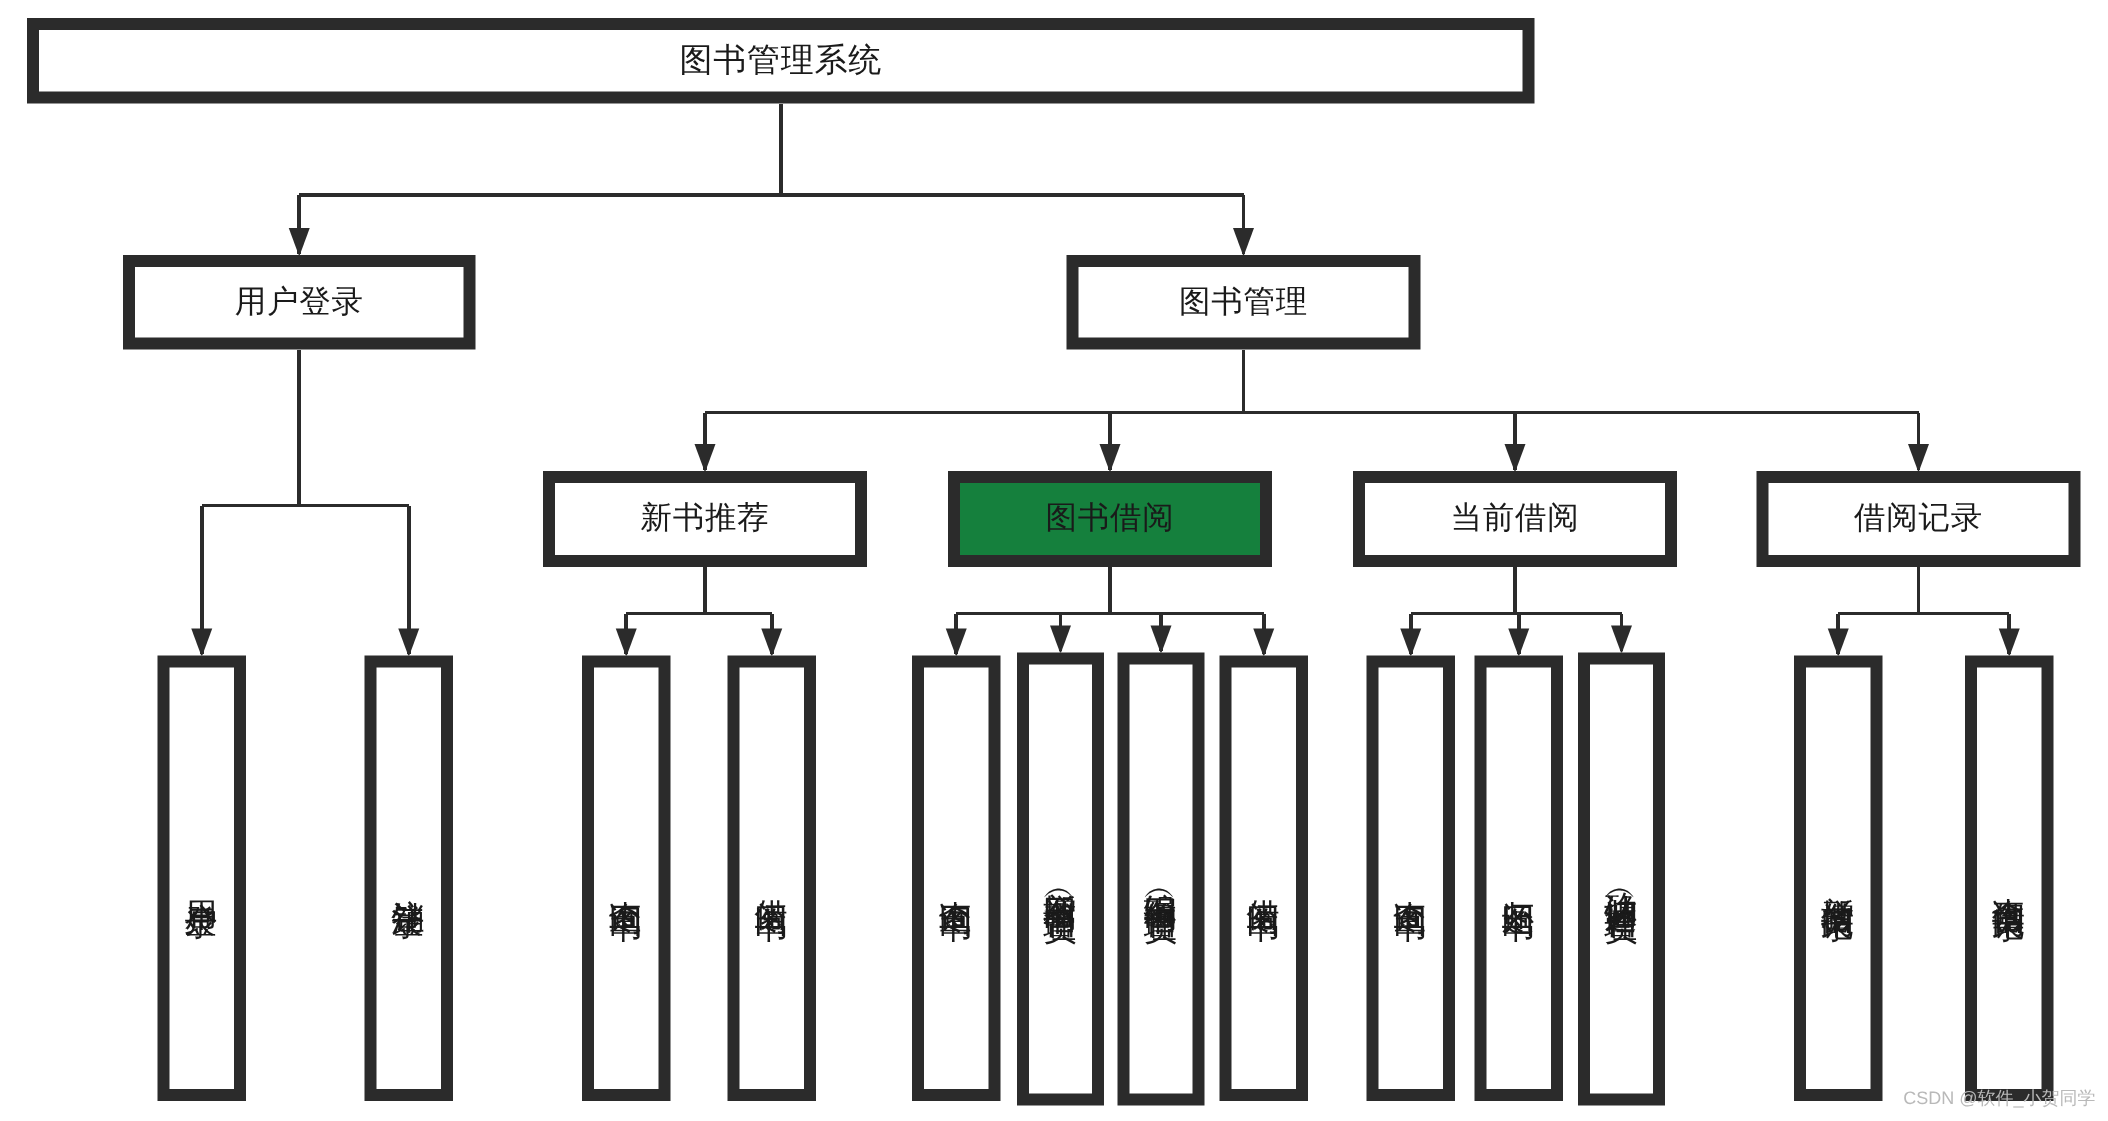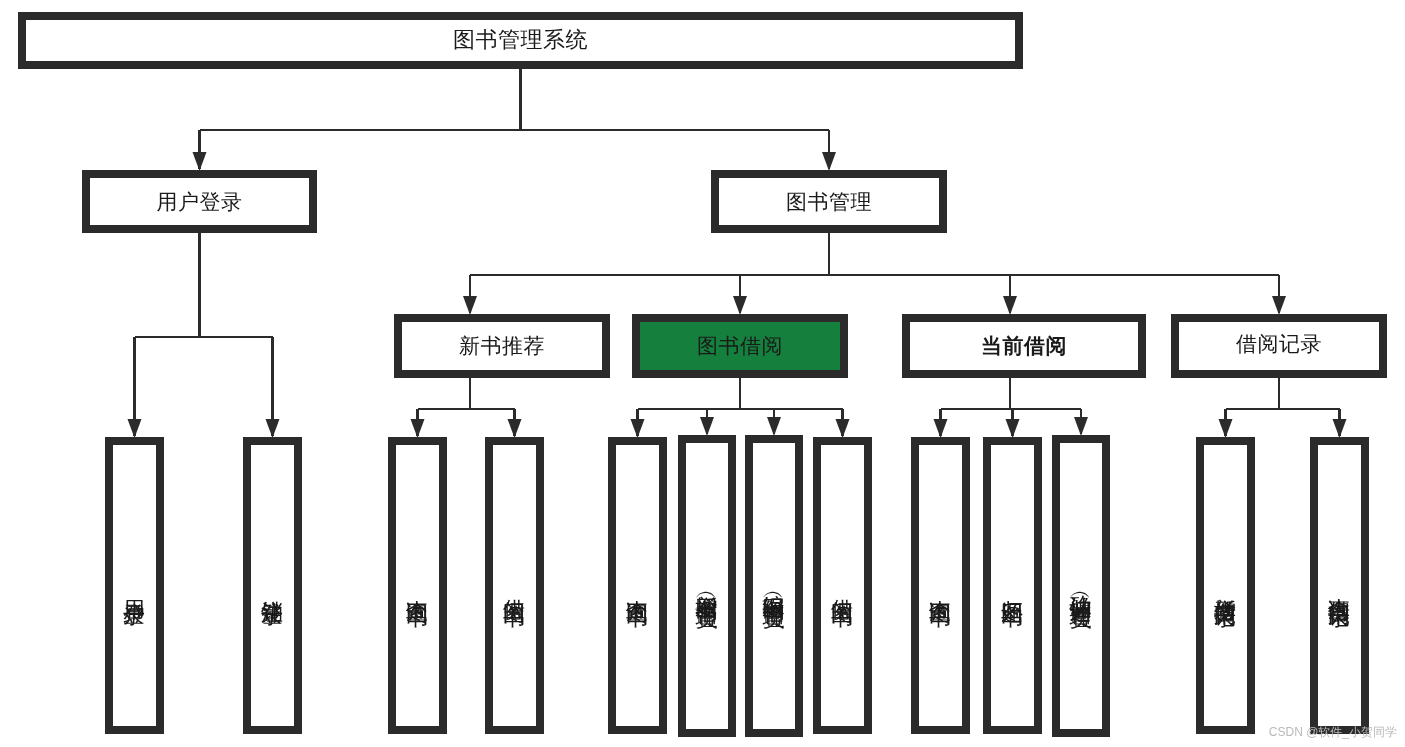--- a/index.html
+++ b/index.html
@@ -130,31 +130,31 @@
   <div id="nodes-layer">
       <div class="node horizontal root" style="left: 18px; top: 12px; width: 1005px; height: 57px; border-color: rgb(43, 43, 43); background: rgb(255, 255, 255);">
         <span class="node-label" style="color: rgb(26, 26, 26);">图书管理系统</span>
       </div>
       <div class="node horizontal" style="left: 82px; top: 170px; width: 235px; height: 63px; border-color: rgb(43, 43, 43); background: rgb(255, 255, 255);">
         <span class="node-label" style="color: rgb(26, 26, 26);">用户登录</span>
       </div>
       <div class="node horizontal" style="left: 711px; top: 170px; width: 236px; height: 63px; border-color: rgb(43, 43, 43); background: rgb(255, 255, 255);">
         <span class="node-label" style="color: rgb(26, 26, 26);">图书管理</span>
       </div>
-      <div class="node horizontal" style="left: 362px; top: 314px; width: 216px; height: 64px; border-color: rgb(43, 43, 43); background: rgb(255, 255, 255); margin-left: 32px;">
+      <div class="node horizontal" style="left: 362px; top: 314px; width: 216px; height: 64px; border-color: rgb(43, 43, 43); background: rgb(255, 255, 255);">
         <span class="node-label" style="color: rgb(26, 26, 26);">新书推荐</span>
       </div>
       <div class="node horizontal" style="left: 632px; top: 314px; width: 216px; height: 64px; border-color: rgb(43, 43, 43); background: #15803d;">
         <span class="node-label" style="color: rgb(26, 26, 26);">图书借阅</span>
       </div>
-      <div class="node horizontal" style="left: 902px; top: 314px; width: 244px; height: 64px; border-color: rgb(43, 43, 43); background: rgb(255, 255, 255); font-weight: bold;">
+      <div class="node horizontal" style="left: 902px; top: 314px; width: 216px; height: 64px; border-color: rgb(43, 43, 43); background: rgb(255, 255, 255);">
         <span class="node-label" style="color: rgb(26, 26, 26);">当前借阅</span>
       </div>
       <div class="node horizontal" style="left: 1171px; top: 314px; width: 216px; height: 64px; border-color: rgb(43, 43, 43); background: rgb(255, 255, 255);">
-        <span class="node-label" style="color: rgb(26, 26, 26); font-family: Liberation Mono, monospace;">借阅记录</span>
+        <span class="node-label" style="color: rgb(26, 26, 26);">借阅记录</span>
       </div>
       <div class="node vertical" style="left: 105px; top: 437px; width: 59px; height: 297px; border-color: rgb(43, 43, 43); background: rgb(255, 255, 255);">
         <span class="node-label" style="color: rgb(26, 26, 26);">用户登录</span>
       </div>
       <div class="node vertical" style="left: 243px; top: 437px; width: 59px; height: 297px; border-color: rgb(43, 43, 43); background: rgb(255, 255, 255);">
         <span class="node-label" style="color: rgb(26, 26, 26);">注销登录</span>
       </div>
       <div class="node vertical" style="left: 388px; top: 437px; width: 59px; height: 297px; border-color: rgb(43, 43, 43); background: rgb(255, 255, 255);">
         <span class="node-label" style="color: rgb(26, 26, 26);">查询图书</span>
       </div>

